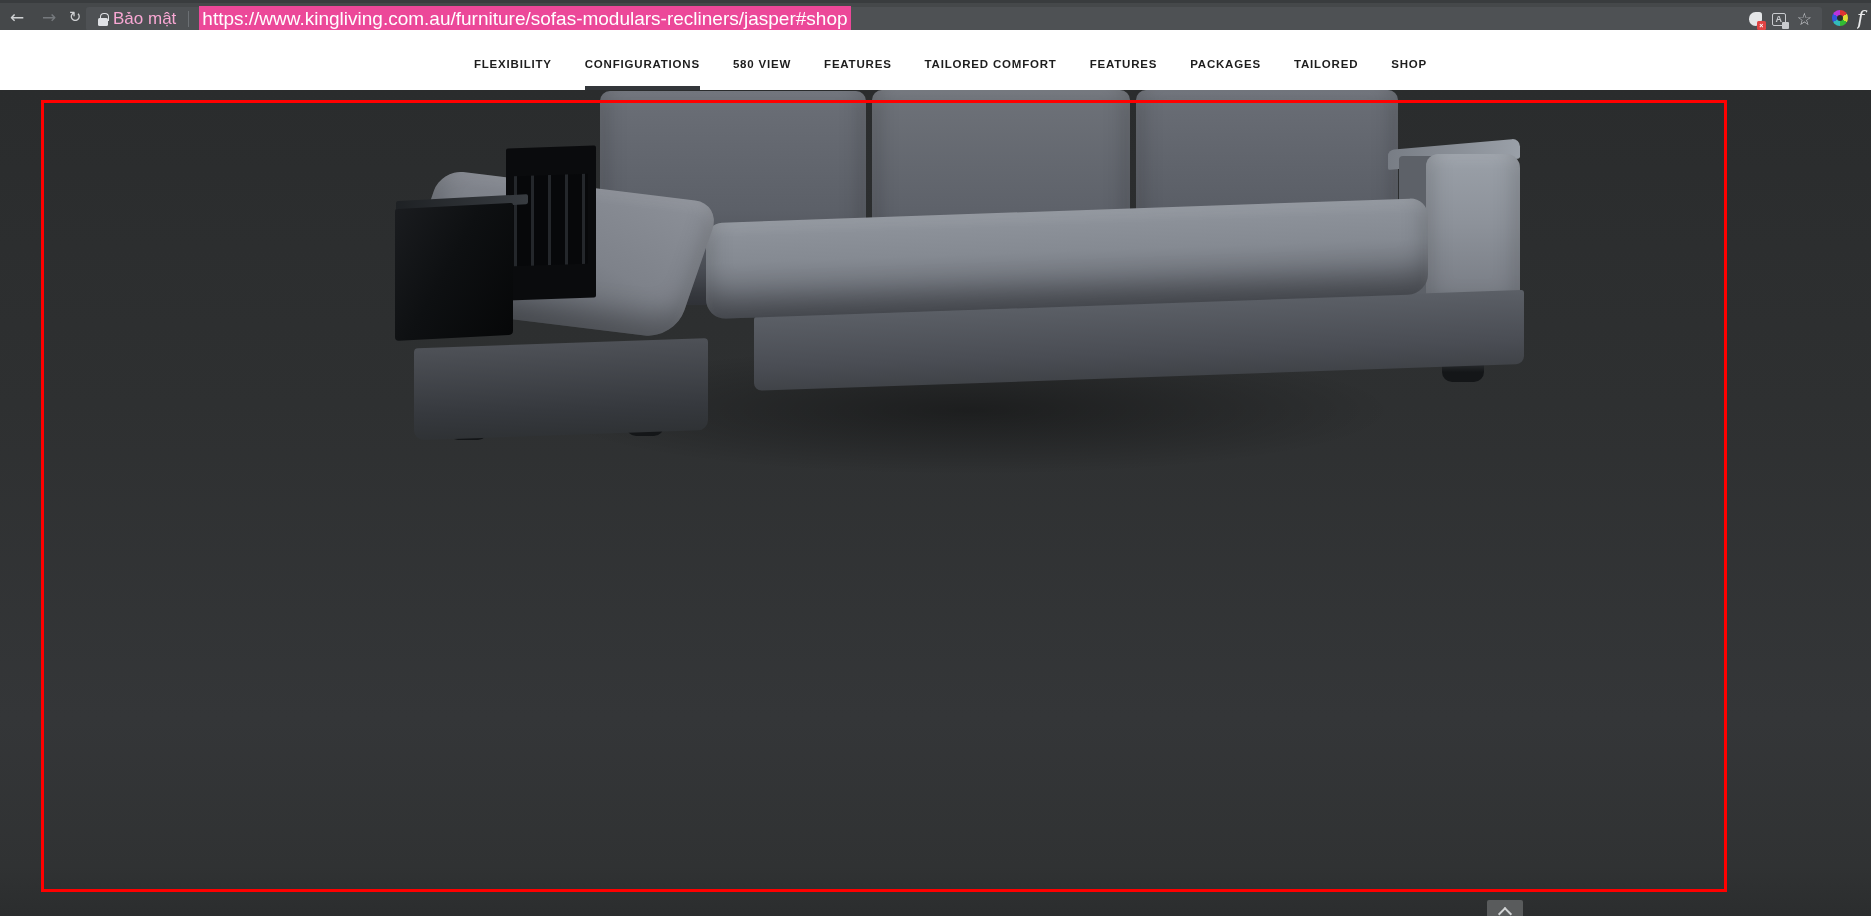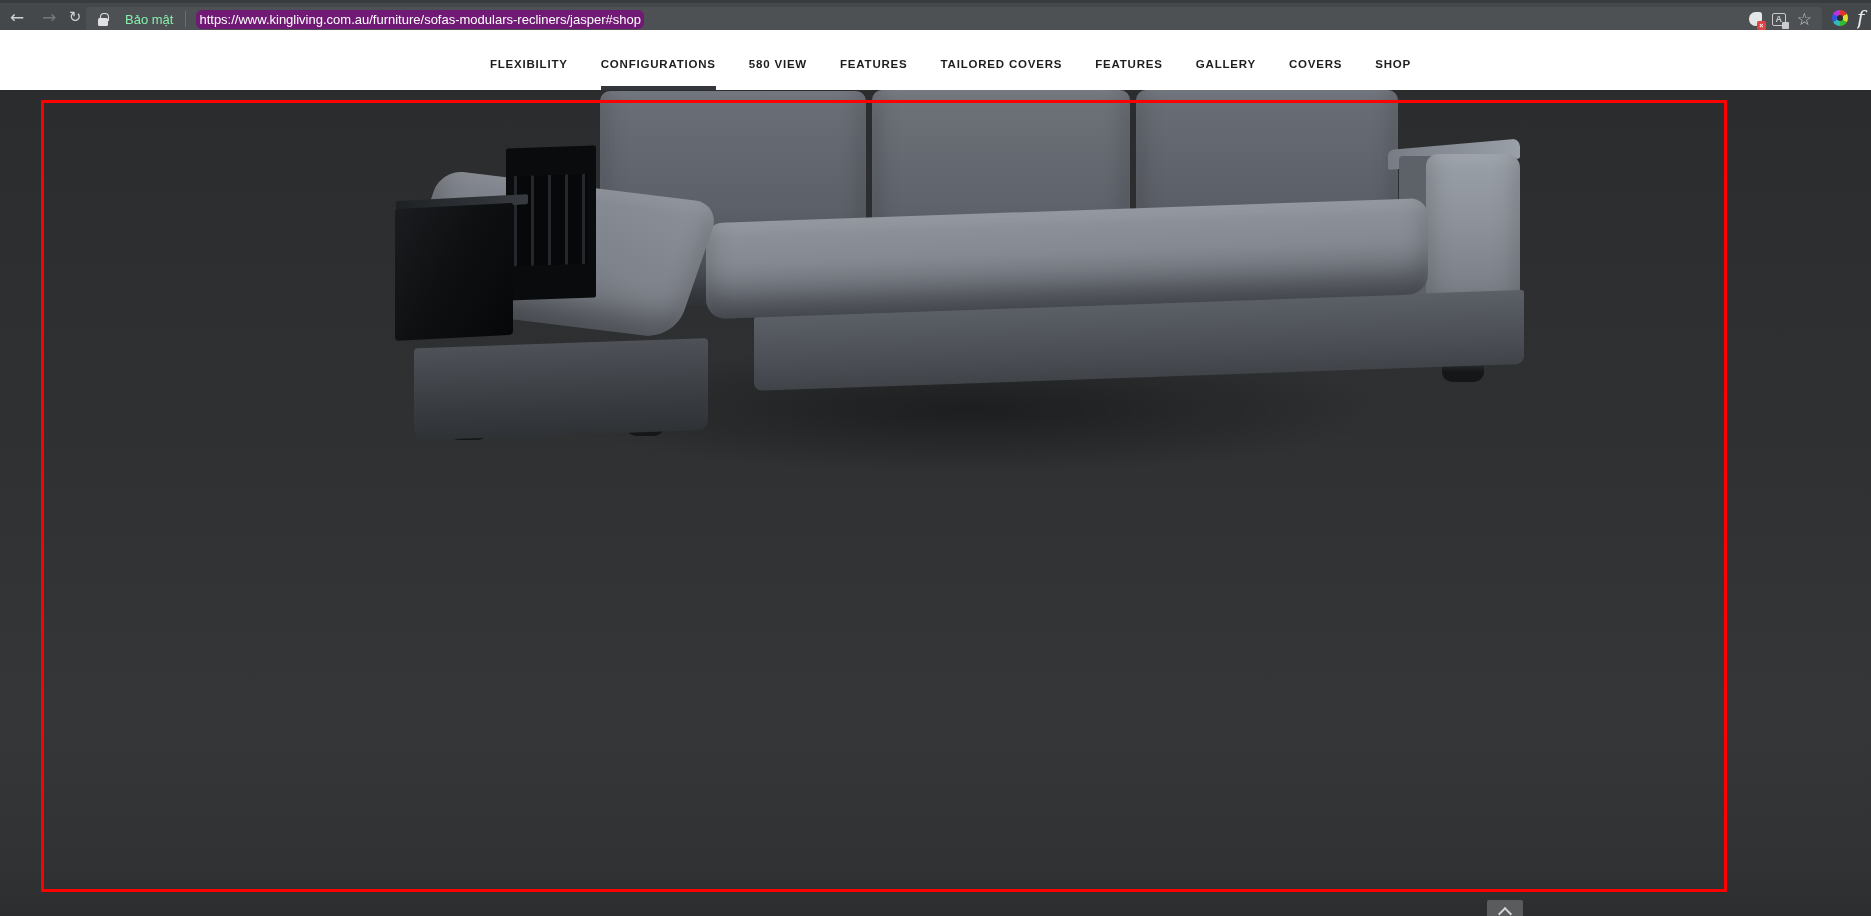--- a/index.html
+++ b/index.html
@@ -15,24 +15,24 @@
   .tb-back    { left:4px; }
   .tb-forward { left:36px; color:#75797d; }
   .tb-refresh { left:62px; font-size:15px; }
 
   .omnibox { position:absolute; left:86px; top:4px; width:1736px; height:24px; background:#4e5154;
              border-radius:3px; display:flex; align-items:center; }
   .lock { position:relative; width:10px; height:8px; background:#dfe1e5; border-radius:1.5px;
           margin:5px 0 0 12px; flex:0 0 auto; }
   .lock::before { content:""; position:absolute; top:-5px; left:1.5px; width:7px; height:7px;
                   border:1.7px solid #dfe1e5; border-bottom:none; border-radius:4px 4px 0 0; }
-  .secure-label { color:#86efac; font-size:13px; margin-left:17px; white-space:nowrap; }
+  .secure-label { color:#f9a8d4; font-size:17px; margin-left:5px; white-space:nowrap; }
   .omni-sep { width:1px; height:16px; background:#6b6f73; margin:0 10px 0 12px; flex:0 0 auto; }
-  .url-text { font-size:13px; color:#ffffff; background:#701a75; padding:2px 3px;
-              white-space:nowrap; overflow:hidden;border-radius:6px; }
+  .url-text { font-size:19px; color:#ffffff; background:#ec4899; padding:2px 3px;
+              white-space:nowrap; overflow:hidden; }
   .omni-spacer { flex:1 1 auto; }
 
   .omni-icon { position:relative; flex:0 0 auto; display:flex; align-items:center;
                justify-content:center; cursor:pointer; }
   .blocker { width:15px; height:15px; margin-right:8px; }
   .blocker-shape { width:13px; height:14px; background:#e4e6e8;
                    border-radius:7px 3px 7px 7px; }
   .blocker-badge { position:absolute; right:-3px; bottom:-3px; width:9px; height:9px;
                    background:#e04343; border-radius:1.5px; color:#fff; font-size:7px;
                    font-weight:bold; line-height:9px; text-align:center; }
@@ -169,24 +169,24 @@
 
   <span class="ext-wheel"></span>
   <span class="ext-f">f</span>
 </div>
 
 <nav class="site-nav">
     <span class="nav-item">FLEXIBILITY</span>
     <span class="nav-item active">CONFIGURATIONS</span>
     <span class="nav-item">580 VIEW</span>
     <span class="nav-item">FEATURES</span>
-    <span class="nav-item">TAILORED COVERS</span>
+    <span class="nav-item">TAILORED COMFORT</span>
     <span class="nav-item">FEATURES</span>
-    <span class="nav-item">GALLERY</span>
-    <span class="nav-item">COVERS</span>
+    <span class="nav-item">PACKAGES</span>
+    <span class="nav-item">TAILORED</span>
     <span class="nav-item">SHOP</span>
   </nav>
 
 <div class="content">
   <div class="floor-shadow"></div>
 
   <div class="back-c1 cushion-shade"></div>
   <div class="back-c2 cushion-shade"></div>
   <div class="back-c3 cushion-shade"></div>
 

